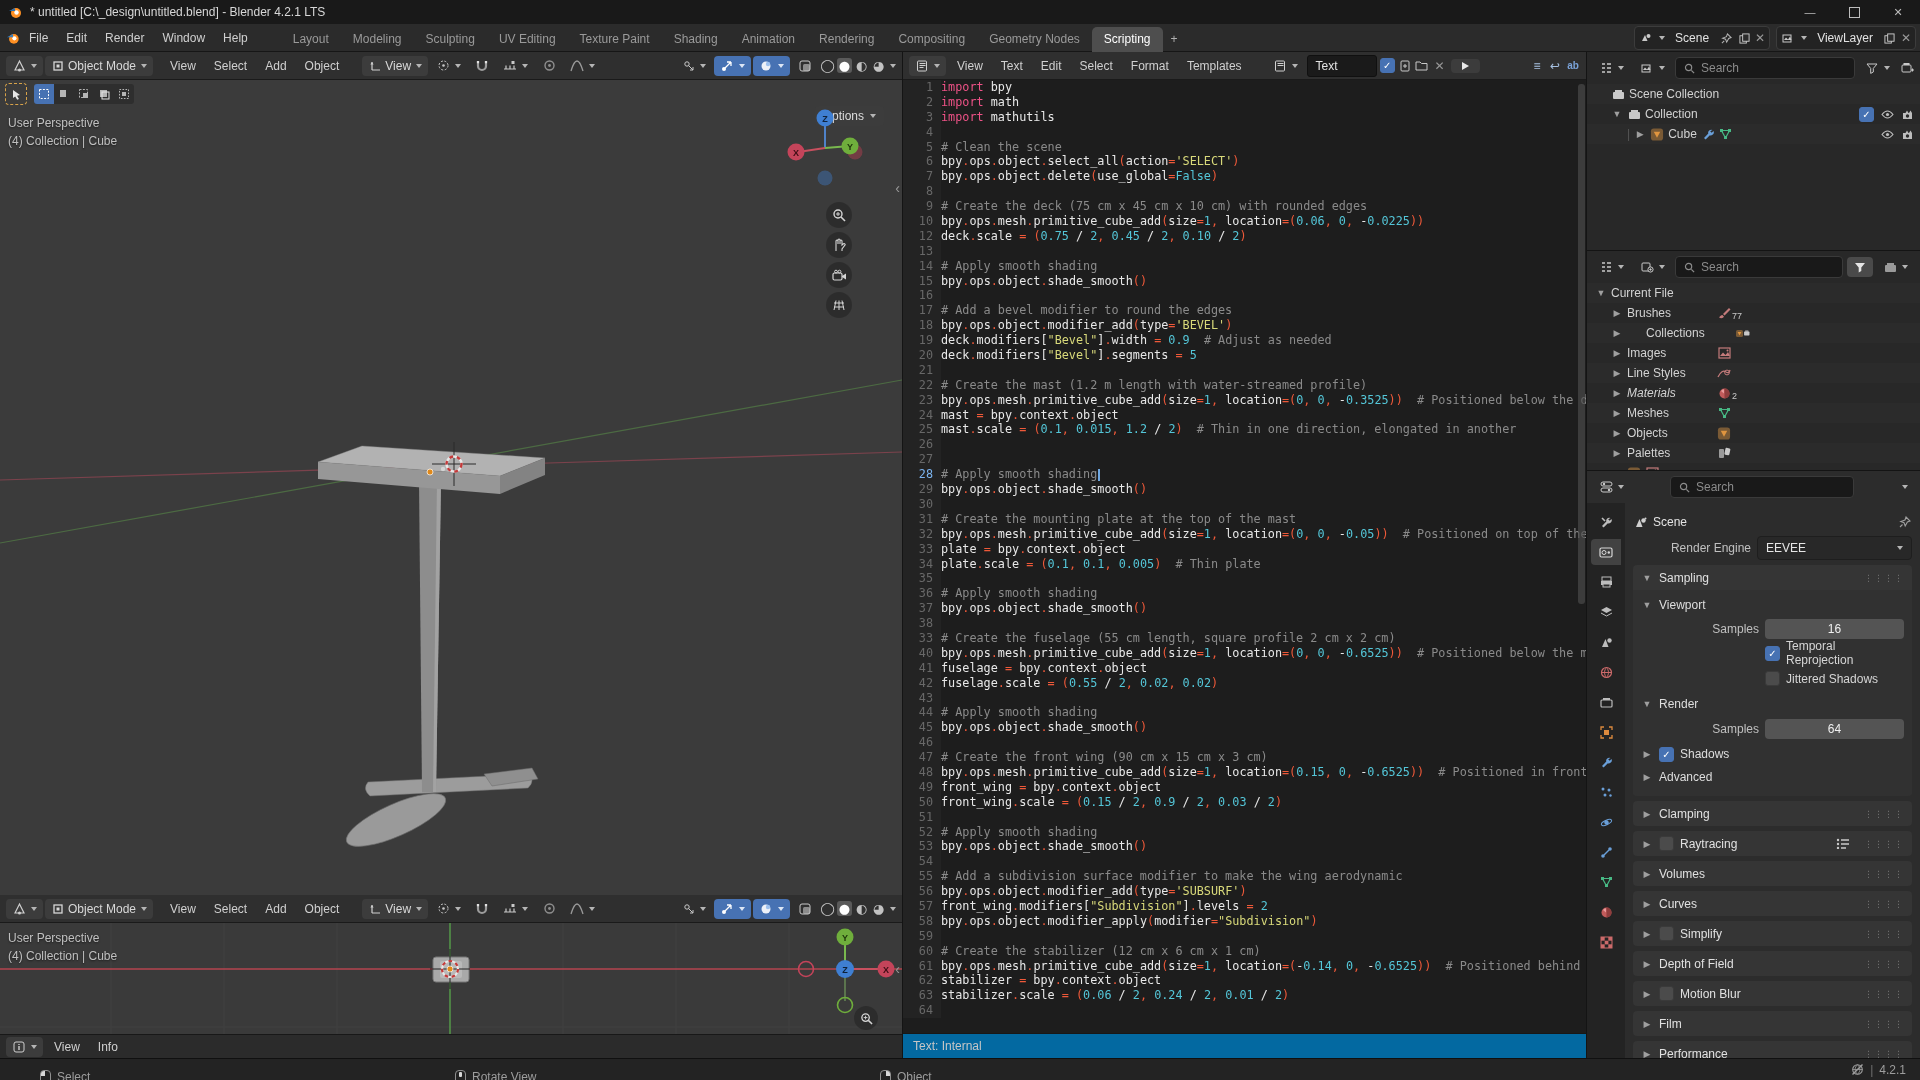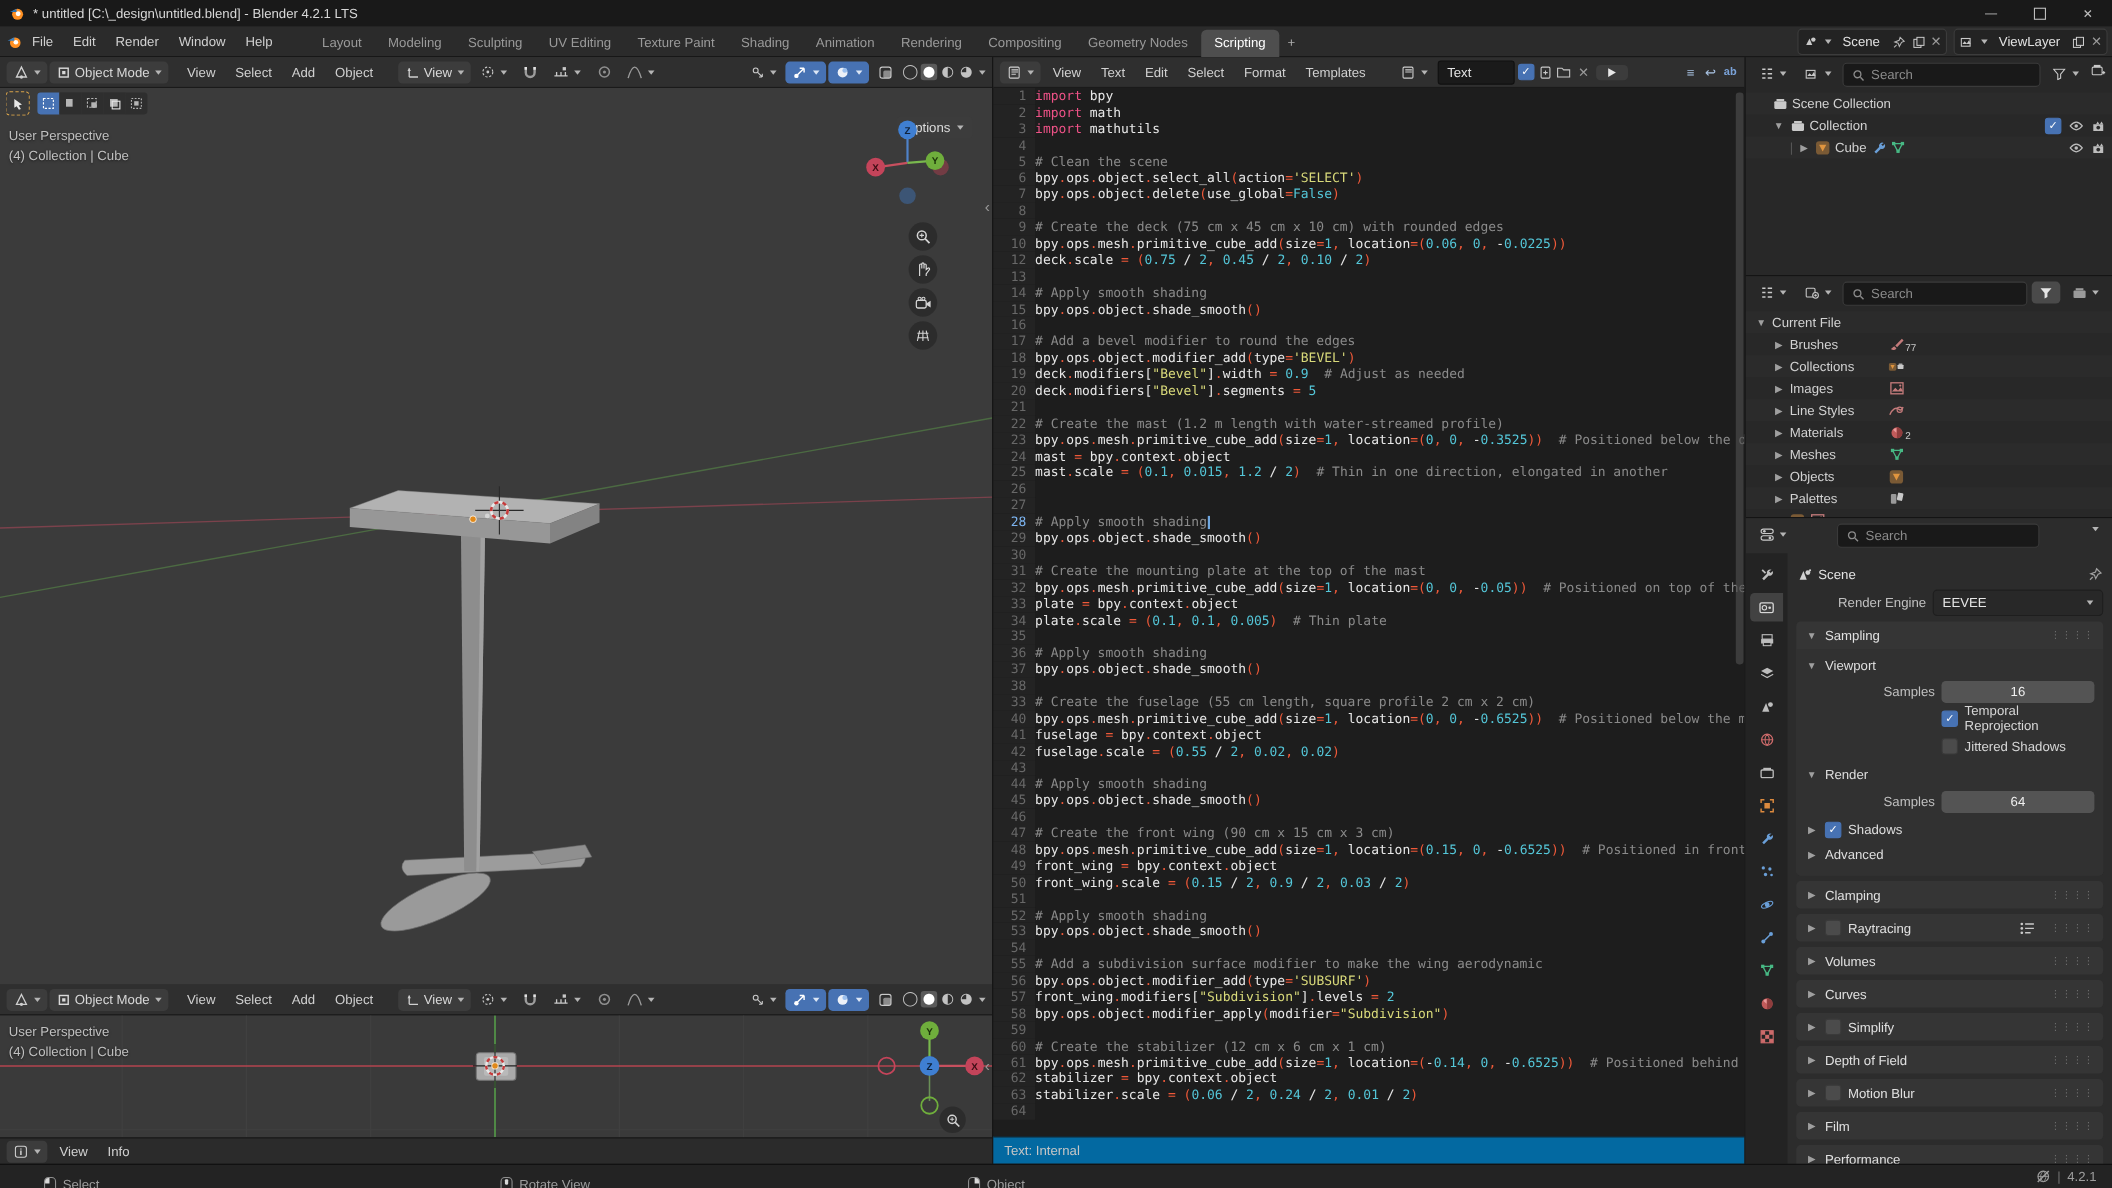--- a/index.html
+++ b/index.html
@@ -56,21 +56,21 @@
   .ln.cur{color:#7cb4f0;}
   .ct{color:#e8e8e8;white-space:pre;overflow:hidden;}
   .c-com{color:#8a8a8a;} .c-str{color:#d8d97a;} .c-kw{color:#ee5287;} .c-num{color:#54c6d8;} .c-op{color:#ef5939;}
   .caret{display:inline-block;width:2px;height:12px;background:#6fa7e0;vertical-align:middle;margin-left:1px;}
   .tescroll{position:absolute;right:1px;top:32px;width:7px;height:520px;background:#4d4d4d;border-radius:3px;opacity:.65;}
   .tefooter{position:absolute;left:0;right:0;bottom:0;height:24px;background:#0369a1;border-top:1px solid #181818;display:flex;align-items:center;padding-left:10px;color:#c6c6c6;}
   
   .rightcol{left:1586px;top:52px;width:334px;height:1006px;background:#282828;border-left:1px solid #141414;box-sizing:border-box;}
   .rsection{position:absolute;left:0;right:0;overflow:hidden;}
   .searchbox{display:flex;align-items:center;gap:5px;background:#191919;border:1px solid #3a3a3a;border-radius:4px;height:20px;padding:0 6px;color:#8b8b8b;flex:1;}
-  .panelhdrrow{display:flex;align-items:flex-start;gap:4px;padding:5px 6px;}
+  .panelhdrrow{display:flex;align-items:center;gap:4px;padding:5px 6px;}
   .treerow{display:flex;align-items:center;height:20px;gap:4px;padding-right:6px;}
   .treerow:nth-child(odd){background:#2b2b2b;}
   .treelabel{color:#d2d2d2;}
   .rowcontrols{margin-left:auto;display:flex;gap:6px;align-items:center;}
   .badge{font-size:9px;color:#c9c9c9;margin-left:-3px;margin-top:6px;}
   .exparrow{color:#9f9f9f;width:12px;text-align:center;font-size:9px;}
   
   .props{background:#2c2c2c;}
   .proptabs{position:absolute;left:0;top:32px;bottom:0;width:38px;background:#232323;display:flex;flex-direction:column;align-items:center;padding-top:6px;gap:4px;}
   .ptab{width:30px;height:26px;display:flex;align-items:center;justify-content:center;border-radius:4px 0 0 4px;}
@@ -914,21 +914,21 @@
             <span class="miniico">
               <svg width="13" height="13" viewBox="0 0 13 13">
                 <path d="M11 1 5 7l1.6 1.6L12.5 2.5z" fill="#c47b7b"></path>
                 <path d="M4.5 8c-1.8 0-2 1.6-3.5 2.2C2.4 11.6 5 11.4 6 9.8z" fill="#c47b7b"></path>
               </svg>
             </span>
             <span class="badge">77</span>
           </div>
           <div class="treerow" style="padding-left: 24px;">
             <span class="exparrow">▶</span>
-            <span class="treelabel" style="width: 86px;">Collections</span>
+            <span class="treelabel" style="width: 86px; margin-left: 19px;">Collections</span>
             <span class="miniico">
               <svg width="26" height="13" viewBox="0 0 26 13">
                 <rect x="0" y="0" width="13" height="13" rx="3" fill="#7a5a35"></rect>
                 <path d="M3 3.5h7L6.5 10z" fill="#e0953f"></path>
                 <rect x="15" y="3" width="10" height="7" rx="1" fill="#c9c9c9"></rect>
                 <rect x="17" y="1" width="6" height="2" fill="#c9c9c9"></rect>
               </svg>
             </span>
           </div>
           <div class="treerow" style="padding-left: 24px;">
@@ -947,21 +947,21 @@
             <span class="treelabel" style="width: 86px;">Line Styles</span>
             <span class="miniico">
               <svg width="14" height="11" viewBox="0 0 14 11">
                 <path d="M1 9 Q5 1 9 4 Q12 6 13 2" fill="none" stroke="#c47b7b" stroke-width="1.3"></path>
                 <circle cx="10" cy="4.5" r="2.4" fill="none" stroke="#c47b7b"></circle>
               </svg>
             </span>
           </div>
           <div class="treerow" style="padding-left: 24px;">
             <span class="exparrow">▶</span>
-            <span class="treelabel" style="width: 86px;">Materials</span>
+            <span class="treelabel" style="width: 86px; font-style: italic;">Materials</span>
             <span class="miniico">
               <svg width="13" height="13" viewBox="0 0 13 13">
                 <circle cx="6.5" cy="6.5" r="5" fill="#c25b5b"></circle>
                 <path d="M6.5 1.5a5 5 0 0 1 0 10z" fill="#8f3d3d"></path>
                 <path d="M3 4a4 4 0 0 1 3-1.8V6.5z" fill="#e89a9a"></path>
               </svg>
             </span>
             <span class="badge">2</span>
           </div>
           <div class="treerow" style="padding-left: 24px;">

